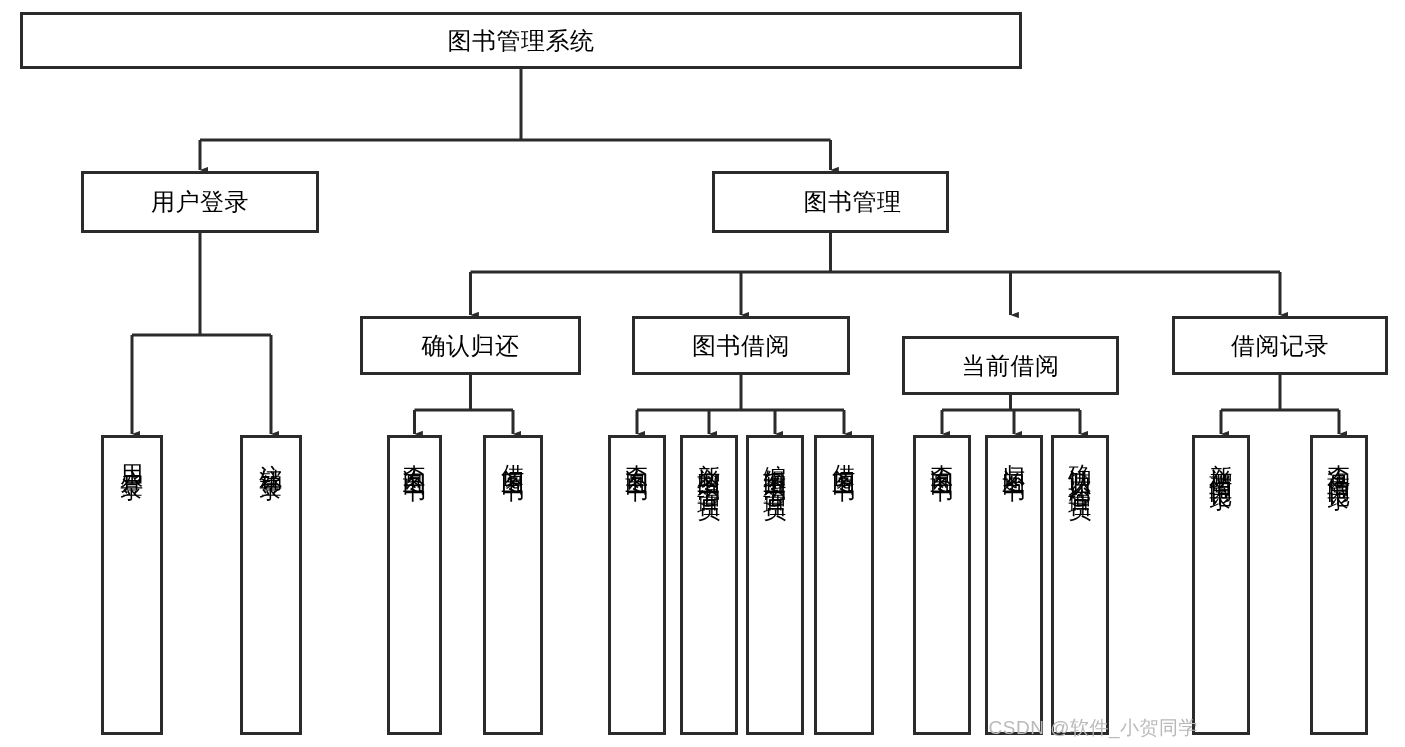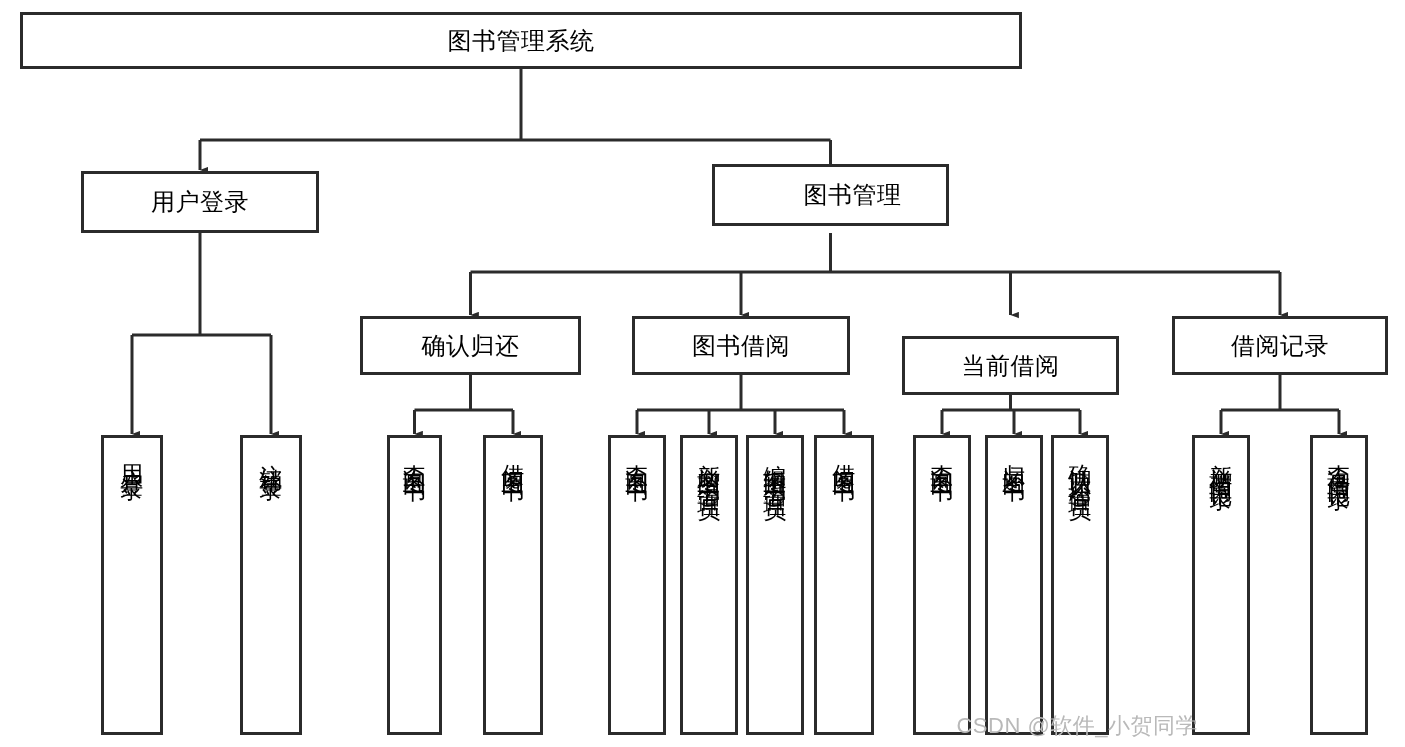--- a/index.html
+++ b/index.html
@@ -59,21 +59,21 @@
   }
   .node.level-0 .label { font-size: 24px; }
   .node.level-1 .label { font-size: 24px; }
   .node.level-2 .label { font-size: 24px; }
 
   .watermark {
     position: absolute;
     right: 10px;
     bottom: 6px;
     color: #b9b9b9;
-    font-size: 22px;
+    font-size: 19px;
     letter-spacing: 0.5px;
     white-space: nowrap;
     user-select: none;
   }
 </style>
 </head>
 <body>
 
 <div id="diagram-root">
   <svg class="edges" viewBox="0 0 1405 747">
@@ -119,21 +119,21 @@
       </g>
   </svg>
 
   <div id="node-layer">
       <div class="node level-0" style="left: 20px; top: 12px; width: 1002px; height: 57px;">
         <span class="label">图书管理系统</span>
       </div>
       <div class="node level-1" style="left: 81px; top: 171px; width: 238px; height: 62px;">
         <span class="label">用户登录</span>
       </div>
-      <div class="node level-1" style="left: 712px; top: 164px; width: 237px; height: 62px; padding-left: 44px;">
+      <div class="node level-1" style="left: 712px; top: 171px; width: 237px; height: 62px; padding-left: 44px;">
         <span class="label">图书管理</span>
       </div>
       <div class="node level-2" style="left: 360px; top: 316px; width: 221px; height: 59px;">
         <span class="label">确认归还</span>
       </div>
       <div class="node level-2" style="left: 632px; top: 316px; width: 218px; height: 59px; justify-content: center;">
         <span class="label">图书借阅</span>
       </div>
       <div class="node level-2" style="left: 902px; top: 336px; width: 217px; height: 59px;">
         <span class="label">当前借阅</span>

